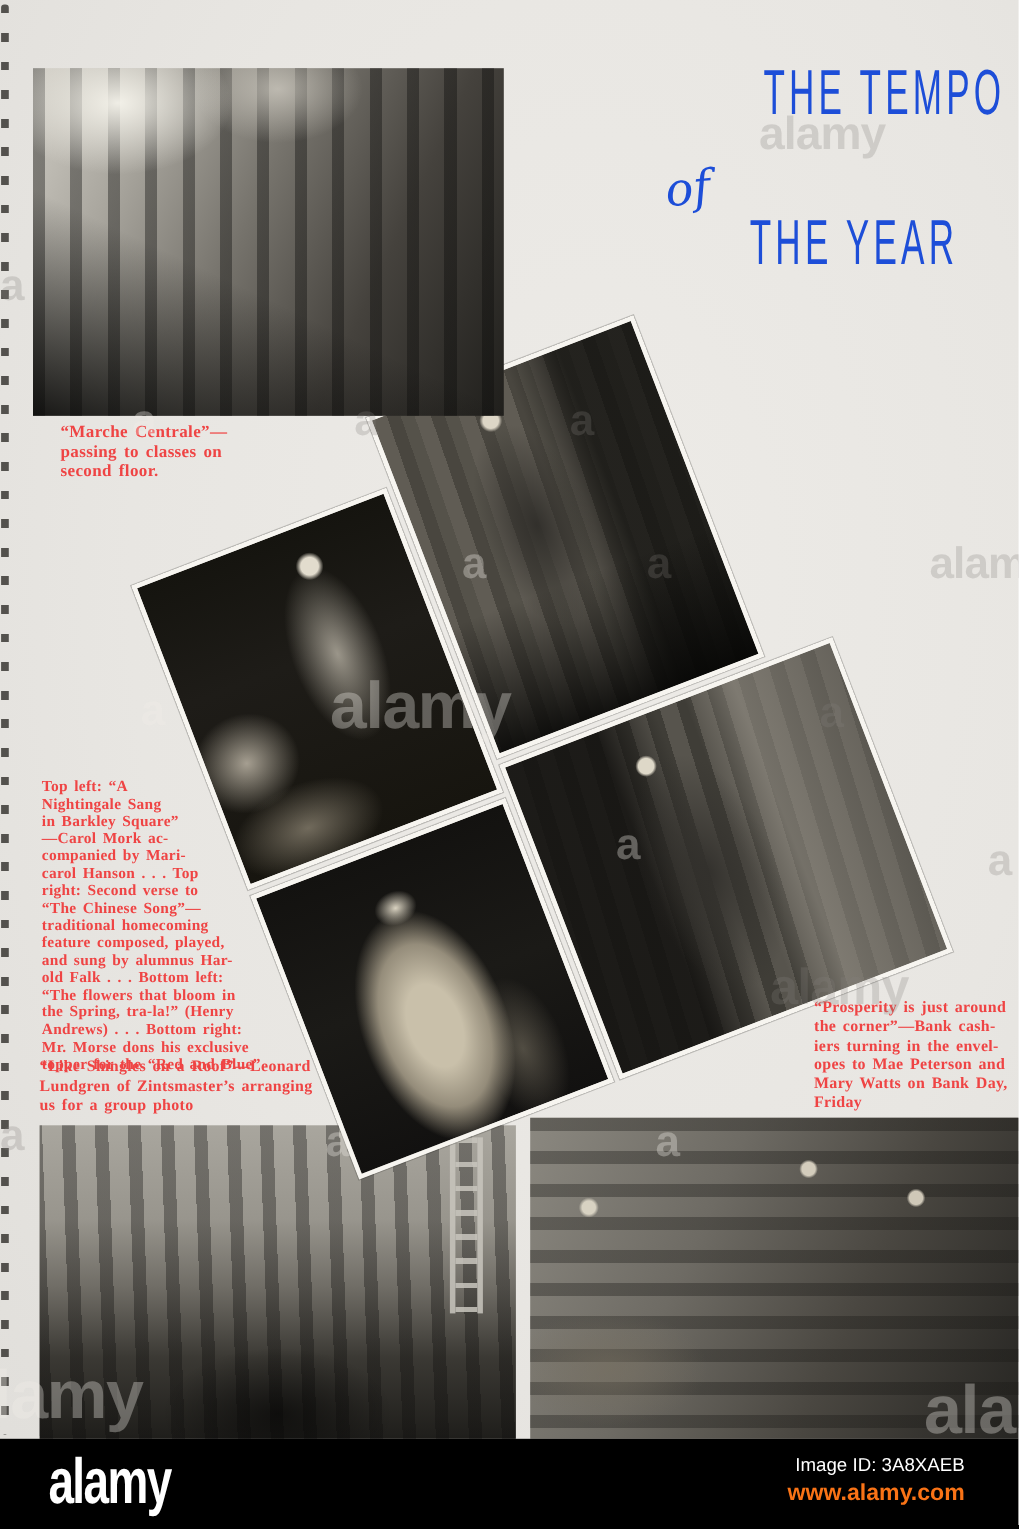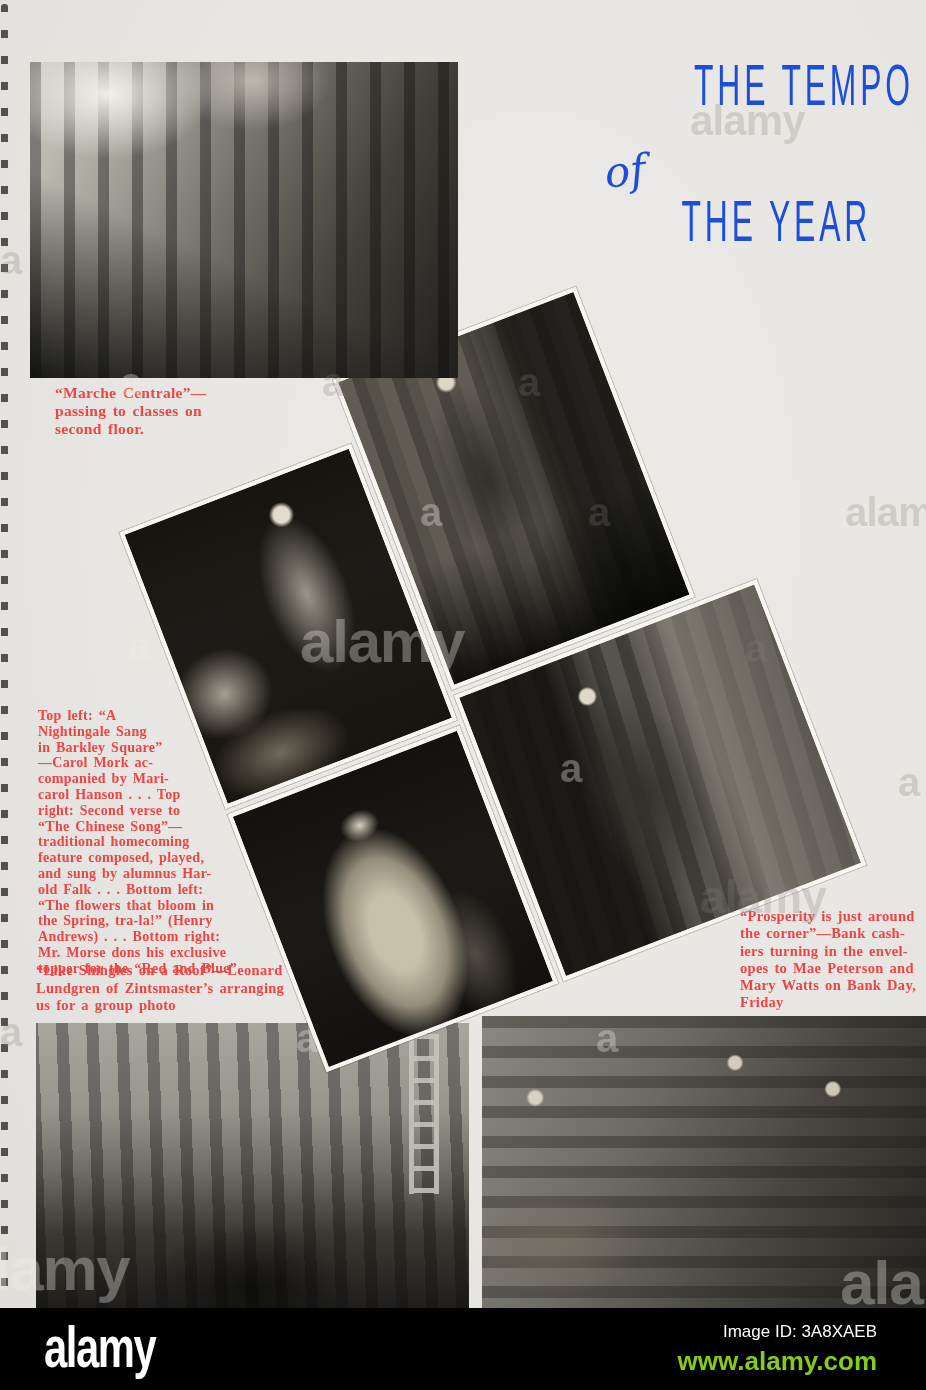--- a/index.html
+++ b/index.html
@@ -97,22 +97,22 @@
   .wm-photo{color:rgba(240,238,232,.34);}
   .wm-paper{color:rgba(130,128,122,.26);}
 
   
   .footer{position:absolute;left:0;top:1308px;width:926px;height:82px;background:#000;z-index:10;}
   .f-logo{position:absolute;left:44px;top:10px;color:#fff;
           font-family:"Liberation Sans",sans-serif;font-weight:700;font-size:58px;line-height:1;
           letter-spacing:-2px;transform:scaleX(.72);transform-origin:0 50%;}
   .f-id{position:absolute;right:49px;top:14px;color:#fff;
         font-family:"Liberation Sans",sans-serif;font-weight:400;font-size:17px;}
-  .f-url{position:absolute;right:49px;top:38px;color:#84cc16;text-align:center;
-         font-family:"Liberation Sans",sans-serif;font-weight:700;font-size:26px;}
+  .f-url{position:absolute;right:49px;top:38px;color:#f97316;text-align:center;
+         font-family:"Liberation Sans",sans-serif;font-weight:700;font-size:21px;}
 </style>
 </head>
 <body data-name="yearbook-page-scan">
 
 <div class="perf" data-name="binding-perforations"></div>
 
 <div class="ph ph-marche" data-name="photo-marche-centrale"></div>
 
 <div class="title" data-name="page-title">
   <span class="t-line" data-name="title-line-1">THE TEMPO</span>

